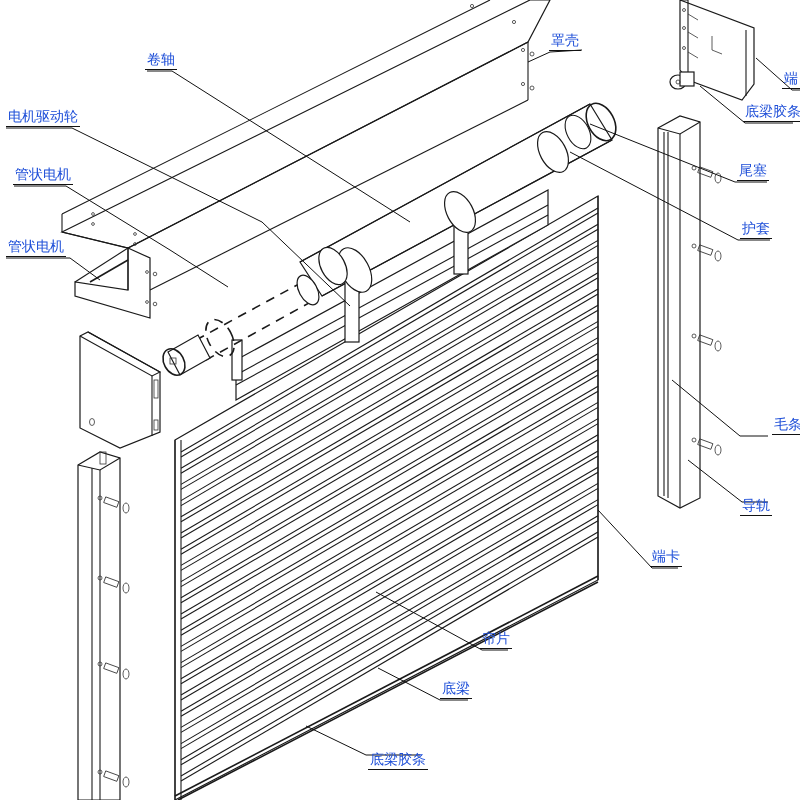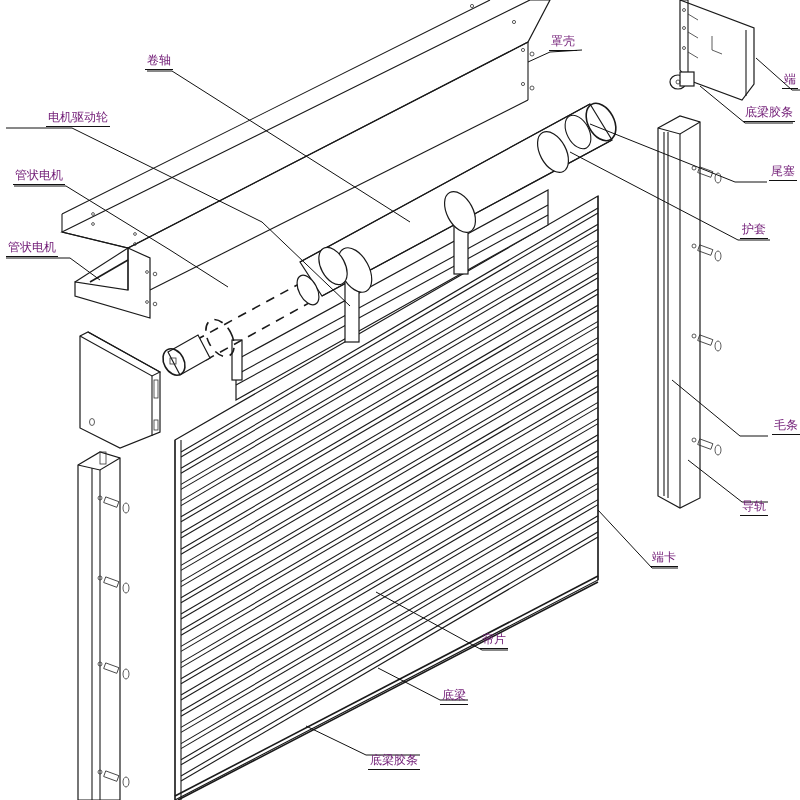--- a/index.html
+++ b/index.html
@@ -4,21 +4,21 @@
 <style>
   html,body{margin:0;padding:0;background:#ffffff;}
   #stage{position:relative;width:800px;height:800px;overflow:hidden;background:#ffffff;}
   svg{position:absolute;left:0;top:0;}
   .ln{stroke:#1a1a1a;fill:none;stroke-width:1.1;}
   .ln2{stroke:#1a1a1a;fill:none;stroke-width:1.6;}
   .thin{stroke:#333;fill:none;stroke-width:0.8;}
   .wf{stroke:#1a1a1a;fill:#ffffff;stroke-width:1.2;}
   .dash{stroke:#1a1a1a;fill:none;stroke-width:1.6;stroke-dasharray:9 7;}
   .leader{stroke:#111;fill:none;stroke-width:1;}
-  .lbl{position:absolute;font-family:Liberation Serif, serif;font-size:12px;color:#701a75;white-space:nowrap;line-height:16px;border-bottom:1.2px solid #111;padding:0 2px 1px 2px;}
+  .lbl{position:absolute;font-family:Liberation Mono, monospace;font-size:14px;color:#1d4ed8;white-space:nowrap;line-height:16px;border-bottom:1.2px solid #111;padding:0 2px 1px 2px;}
 </style>
 </head>
 <body>
 
 <div id="stage">
 <svg width="800" height="800" viewBox="0 0 800 800">
 
   <g>
     <polygon class="wf" points="62,232 530,0 530,0 550,0 528,42 128,248"></polygon>
     <polyline class="ln" points="62,232 128,248 528,42"></polyline>
@@ -241,27 +241,27 @@
     <polyline points="768,436 740,436 672,380"></polyline>
     <polyline points="768,502 742,502 688,460"></polyline>
     <polyline points="678,568 652,568 598,510"></polyline>
     <polyline points="508,650 482,650 376,592"></polyline>
     <polyline points="468,700 440,700 378,668"></polyline>
     <polyline points="420,755 366,755 306,726"></polyline>
   </g>
 </svg>
 
 <span class="lbl" style="left:145px;top:52px;">卷轴</span>
-<span class="lbl" style="left:6px;top:109px;margin-left:40px;">电机驱动轮</span>
+<span class="lbl" style="left:6px;top:109px;">电机驱动轮</span>
 <span class="lbl" style="left:13px;top:167px;">管状电机</span>
 <span class="lbl" style="left:6px;top:239px;">管状电机</span>
 <span class="lbl" style="left:549px;top:33px;">罩壳</span>
 <span class="lbl" style="left:782px;top:71px;">端</span>
 <span class="lbl" style="left:743px;top:104px;">底梁胶条</span>
-<span class="lbl" style="left:737px;top:163px;margin-left:32px;">尾塞</span>
+<span class="lbl" style="left:737px;top:163px;">尾塞</span>
 <span class="lbl" style="left:740px;top:221px;">护套</span>
 <span class="lbl" style="left:738px;top:417px;margin-left:34px;">毛条</span>
 <span class="lbl" style="left:740px;top:483px;margin-top:15px;">导轨</span>
 <span class="lbl" style="left:650px;top:549px;">端卡</span>
 <span class="lbl" style="left:480px;top:631px;">帘片</span>
-<span class="lbl" style="left:440px;top:681px;margin-top:6px;">底梁</span>
+<span class="lbl" style="left:440px;top:681px;">底梁</span>
 <span class="lbl" style="left:368px;top:736px;margin-top:16px;">底梁胶条</span>
 </div>
 
 </body></html>

